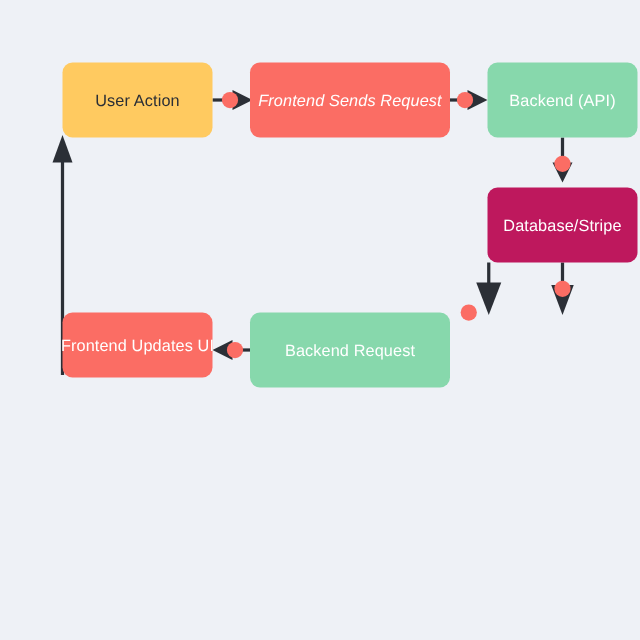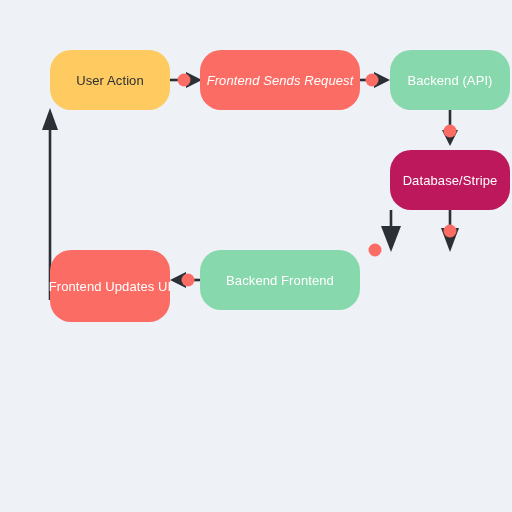--- a/index.html
+++ b/index.html
@@ -17,21 +17,21 @@
   #canvas {
     position: relative;
     width: 512px;
     height: 512px;
   }
   .node {
     position: absolute;
     display: flex;
     align-items: center;
     justify-content: center;
-    border-radius: 21px;
+    border-radius: 8px;
     box-sizing: border-box;
     white-space: nowrap;
   }
   .node .node-label {
     font-size: 13px;
     line-height: 1;
     letter-spacing: 0.1px;
     text-align: center;
   }
   .label-dark { color: #2b2f36; }
@@ -117,20 +117,20 @@
 
   <div class="node" style="left:390px; top:50px; width:120px; height:60px; background:#87d8ac;">
     <span class="node-label label-light">Backend (API)</span>
   </div>
 
   <div class="node" style="left:390px; top:150px; width:120px; height:60px; background:#be185d;">
     <span class="node-label label-light">Database/Stripe</span>
   </div>
 
   <div class="node" style="left:200px; top:250px; width:160px; height:60px; background:#87d8ac;">
-    <span class="node-label label-light">Backend Frontend</span>
+    <span class="node-label label-light">Backend Request</span>
   </div>
 
-  <div class="node" style="left:50px; top:250px; width:120px; height:72px; background:#fb6d64;">
+  <div class="node" style="left:50px; top:250px; width:120px; height:52px; background:#fb6d64;">
     <span class="node-label label-light">Frontend Updates UI</span>
   </div>
 
 </div>
 
 </body></html>

